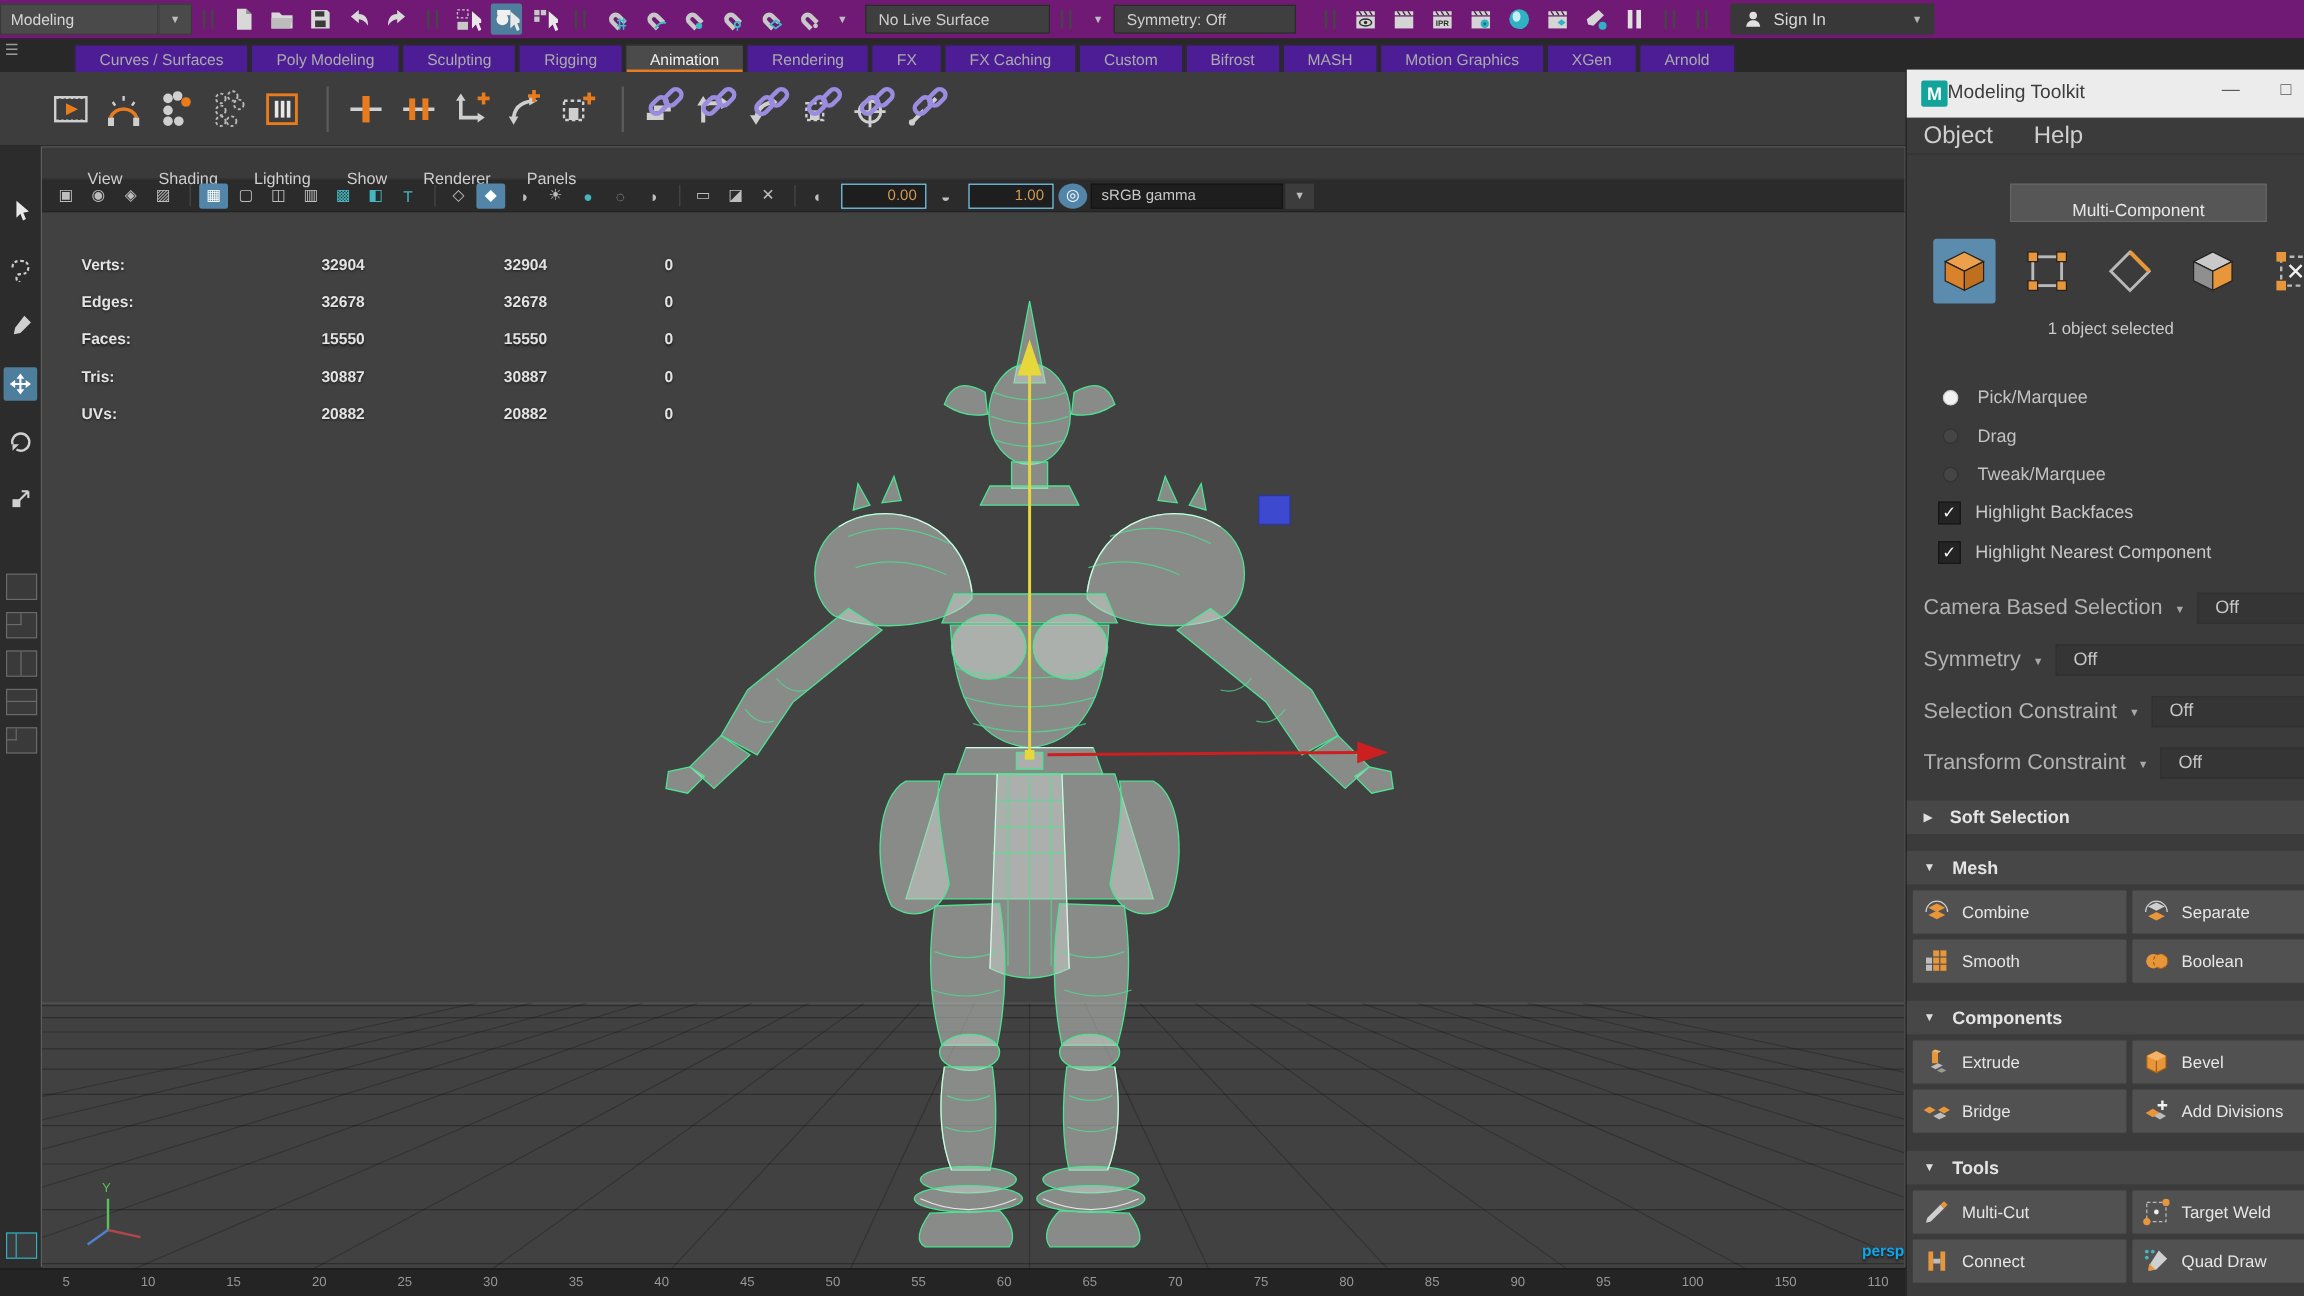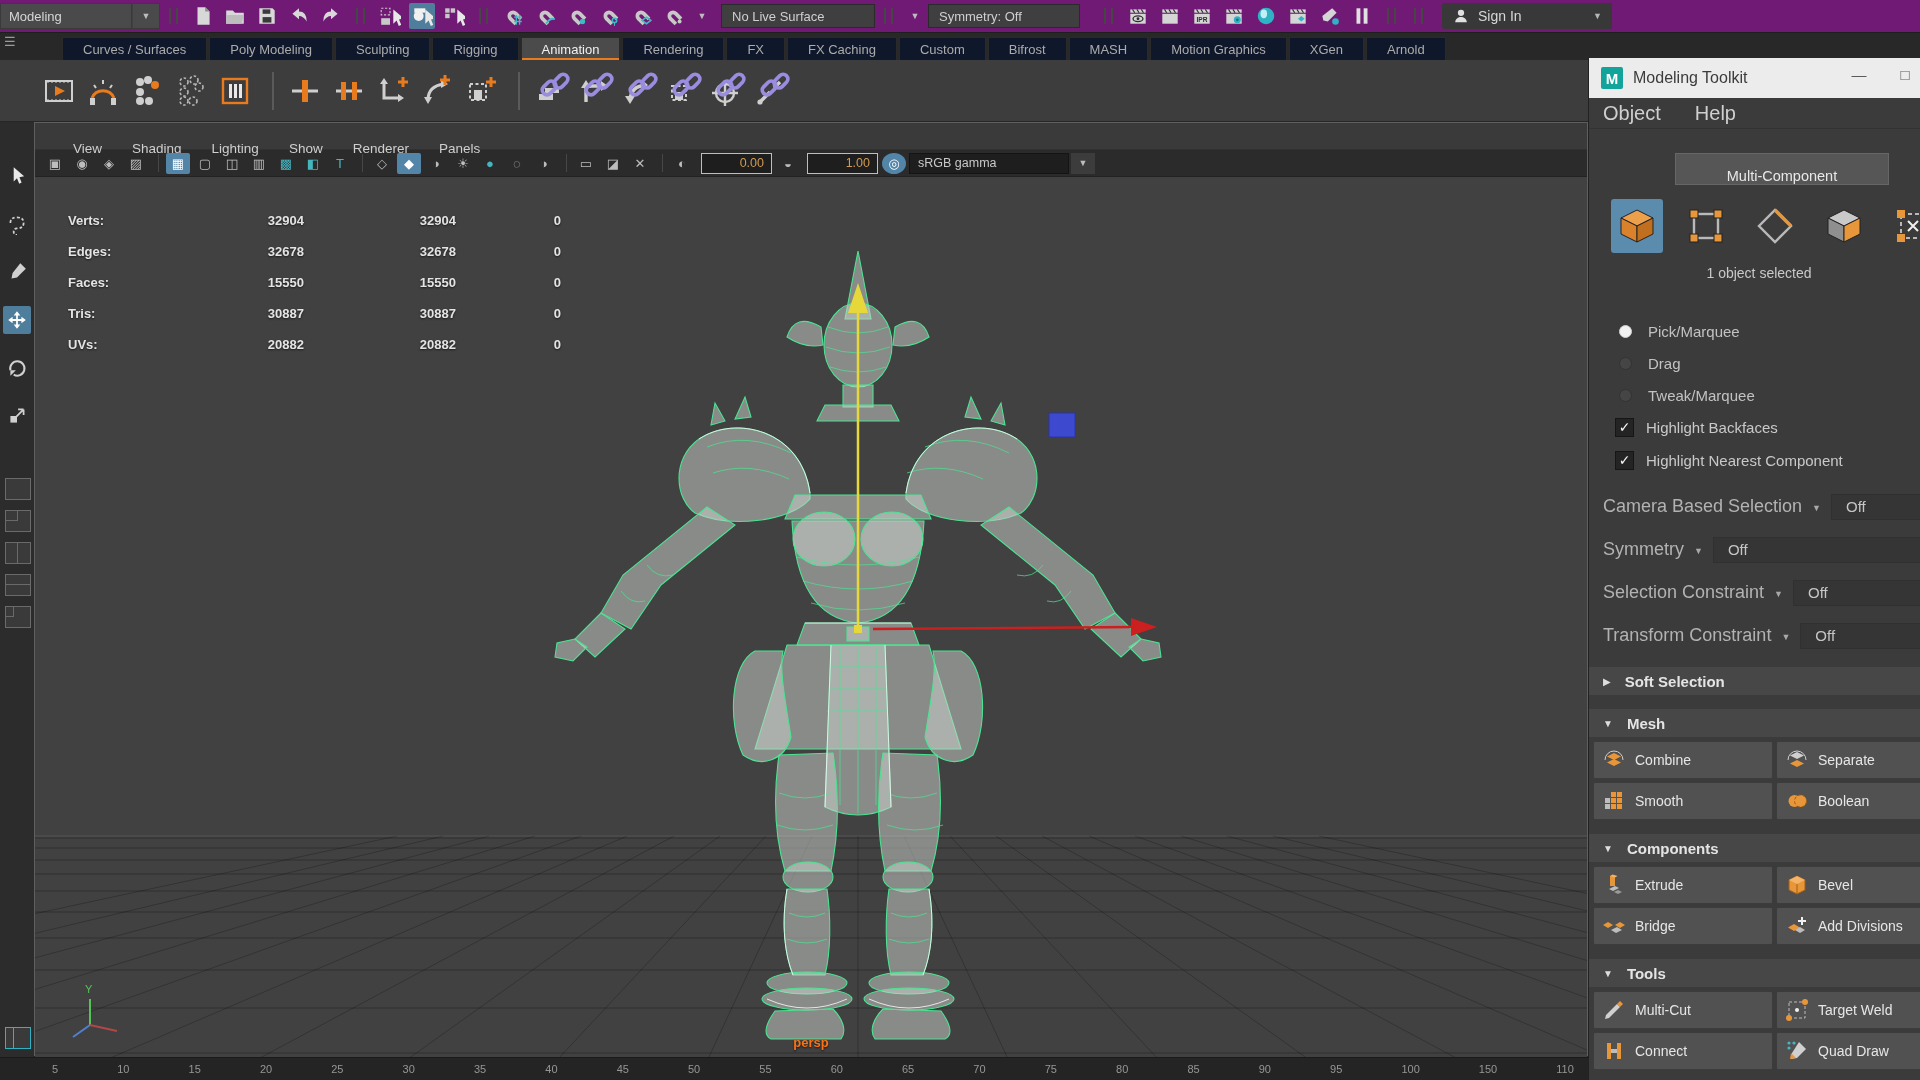--- a/index.html
+++ b/index.html
@@ -13,21 +13,21 @@
   .tbi{width:26px;height:26px;margin:0 3px;display:flex;align-items:center;justify-content:center;border-radius:2px;}
   .tbi.active{background:#4f7e9c;}
   .tbi svg{width:22px;height:22px;}
   .tfield{height:22px;background:#3f3f3f;border:1px solid #2a2a2a;color:#cfcfcf;font-size:13px;display:flex;align-items:center;padding:0 10px;}
   .signin{display:flex;align-items:center;gap:8px;background:#383838;height:26px;padding:0 10px;border-radius:2px;}
   .signin span.lbl{color:#d8d8d8;font-size:14px;}
   .caret{font-size:9px;color:#b5b5b5;}
   
   #tabsrow{position:absolute;left:0;top:33px;width:1920px;height:27px;background:#282828;display:flex;align-items:flex-end;}
   .shelf-corner{position:absolute;left:4px;top:4px;color:#9a9a9a;font-size:13px;line-height:10px;}
-  .tab{background:#0f172a;color:#ababab;font-size:13px;height:22px;display:flex;align-items:center;padding:0 20px;margin-right:2px;border:1px solid #2a2a2a;border-bottom:none;}
+  .tab{background:#4c1d95;color:#ababab;font-size:13px;height:22px;display:flex;align-items:center;padding:0 20px;margin-right:2px;border:1px solid #2a2a2a;border-bottom:none;}
   .tab.active{background:#4b4b4b;color:#f0f0f0;box-shadow:inset 0 -2px 0 #e87b1e;}
   
   #shelf{position:absolute;left:0;top:60px;width:1920px;height:62px;background:#3d3d3d;border-bottom:1px solid #262626;display:flex;align-items:center;padding-left:40px;box-sizing:border-box;}
   .stile{width:38px;height:38px;margin-right:6px;position:relative;display:flex;align-items:center;justify-content:center;}
   .stile svg{width:34px;height:34px;}
   .ssep{width:2px;height:38px;background:#5a5a5a;margin:0 12px;}
   .chain{position:absolute;right:-2px;top:-4px;width:20px;height:20px;}
   
   #leftstrip{position:absolute;left:0;top:122px;width:34px;height:958px;background:#2c2c2c;border-right:1px solid #222;}
   .ltile{position:absolute;left:3px;width:28px;height:28px;display:flex;align-items:center;justify-content:center;border-radius:2px;}
@@ -45,29 +45,29 @@
   .vti.active{background:#5285a8;color:#ffffff;}
   .vsep{width:1px;height:18px;background:#474747;margin:0 7px;}
   .vfield{width:62px;height:19px;background:#1e1e1e;border:1px solid #7dd3fc;color:#d29a52;font-size:12.5px;display:flex;align-items:center;justify-content:flex-end;padding-right:7px;margin:0 4px;}
   .srgb{width:150px;height:19px;background:#1e1e1e;border:1px solid #141414;color:#c9c9c9;font-size:12.5px;display:flex;align-items:center;padding-left:8px;}
   .srgbdd{width:24px;height:21px;background:#3c3c3c;display:flex;align-items:center;justify-content:center;color:#bdbdbd;font-size:9px;margin-left:2px;}
   #view{position:relative;width:100%;height:880px;background:#414141;overflow:hidden;}
   
   #hud{position:absolute;left:33px;top:36px;display:grid;grid-template-columns:88px 148px 152px 105px;grid-auto-rows:31px;font-size:13px;font-weight:bold;color:#e4e4e4;text-shadow:0 1px 2px rgba(0,0,0,.6);}
   #hud .lab{text-align:left;}
   #hud .num{text-align:right;}
-  #persp{position:absolute;left:0;right:0;top:858px;text-align:center;color:#f97316;font-size:13px;font-weight:bold;text-shadow:0 1px 2px rgba(0,0,0,.7);}
+  #persp{position:absolute;left:0;right:0;top:858px;text-align:right;color:#0ea5e9;font-size:13px;font-weight:bold;text-shadow:0 1px 2px rgba(0,0,0,.7);}
   
   #timeline{position:absolute;left:0;top:1057px;width:1588px;height:23px;background:#242424;border-top:1px solid #1a1a1a;display:flex;align-items:center;justify-content:space-between;padding:0 14px 0 52px;box-sizing:border-box;}
   #timeline span{color:#969696;font-size:11px;}
   
   #toolkit{position:absolute;left:1588px;top:58px;width:372px;height:1022px;background:#3b3b3b;border-left:1px solid #222;}
   #tkheader{height:40px;background:#ececec;display:flex;align-items:center;padding:0 12px;position:relative;}
   #tklogo{width:22px;height:22px;background:#12a39a;color:#ffffff;font-weight:bold;font-size:15px;display:flex;align-items:center;justify-content:center;border-radius:2px;}
-  #tktitle{color:#3c3c3c;font-size:16px;margin-left:10px;}
+  #tktitle{color:#3c3c3c;font-size:16px;}
   .winbtn{position:absolute;top:8px;color:#5a5a5a;font-size:15px;width:24px;text-align:center;}
   #tkmenus{height:30px;display:flex;align-items:center;gap:34px;padding-left:14px;border-bottom:1px solid #333;}
   #tkmenus span{color:#cfcfcf;font-size:20px;}
   #multicomp{margin:24px 0 0 86px;width:212px;height:30px;background:#565656;border:1px solid #666;color:#e8e8e8;font-size:14.5px;display:flex;align-items:flex-end;justify-content:center;border-radius:0;}
   #modeicons{margin-top:14px;padding-left:22px;display:flex;gap:17px;}
   .mtile{width:52px;height:54px;display:flex;align-items:center;justify-content:center;border-radius:3px;}
   .mtile.active{background:#5c8cad;}
   .mtile svg{width:44px;height:44px;}
   #selstatus{margin-top:12px;width:340px;text-align:center;color:#c9c9c9;font-size:14px;}
   #radios{margin:34px 0 0 30px;}

